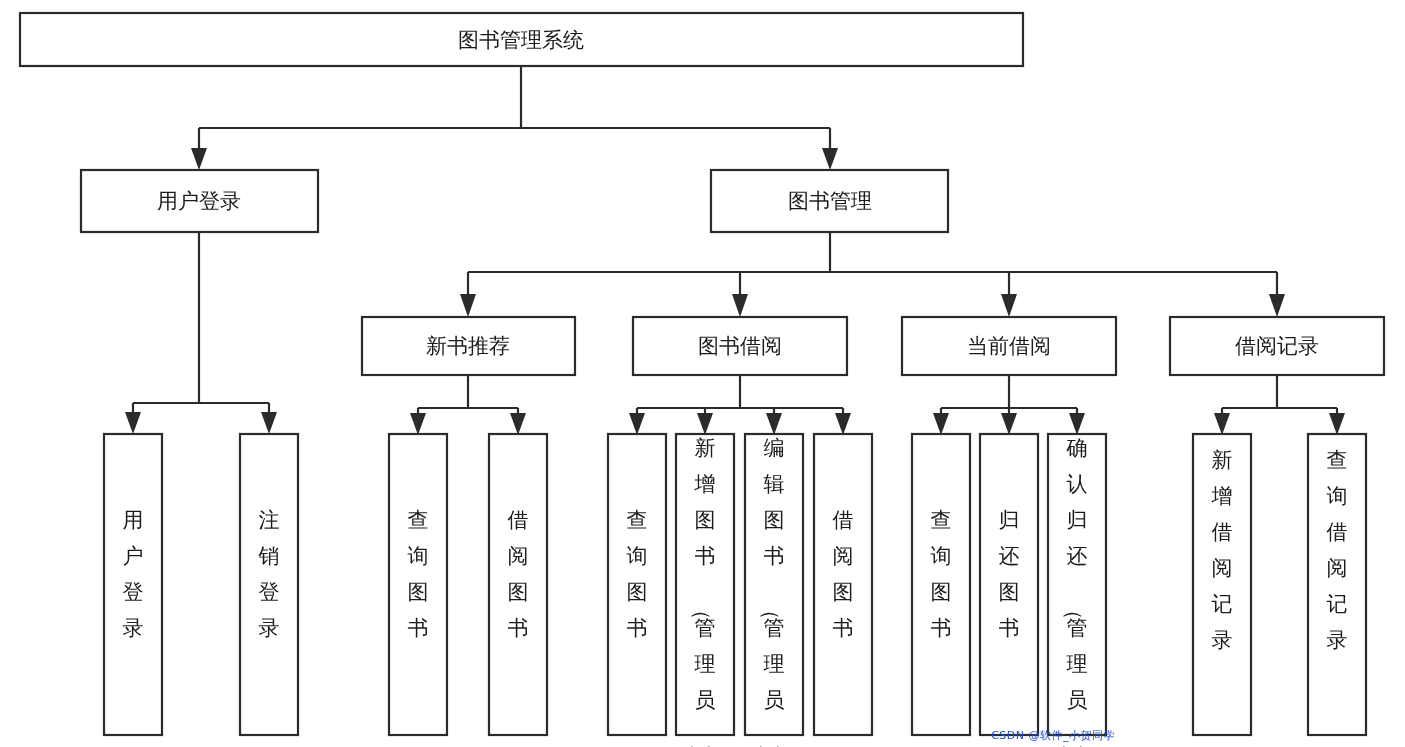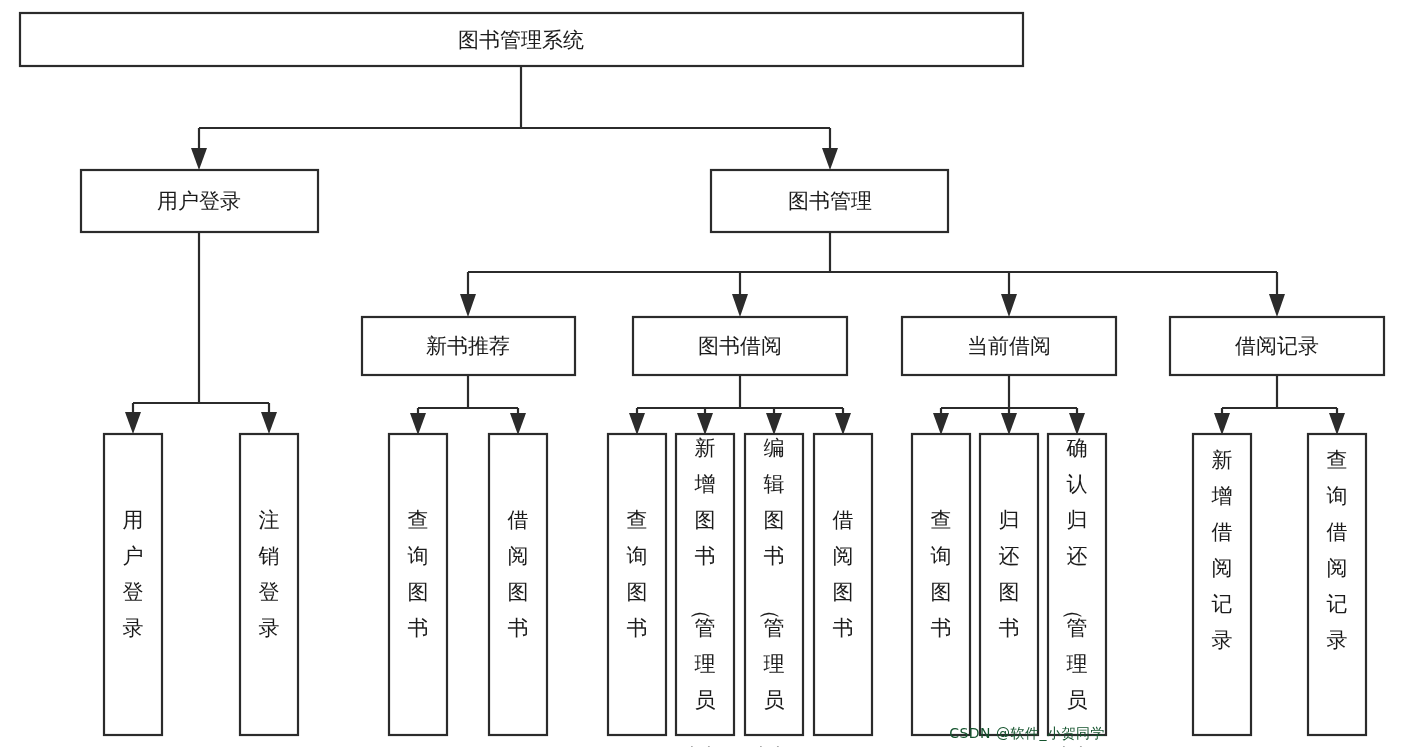--- a/index.html
+++ b/index.html
@@ -12,20 +12,21 @@
     width: 1405px;
     height: 747px;
     font-family: "DejaVu Sans", "Liberation Sans", sans-serif;
     overflow: hidden;
   }
   #diagram-root {
     position: relative;
     width: 1115px;
     height: 747px;
     background: #ffffff;
+    padding-left: 10px;
   }
   svg.diagram-canvas {
     position: absolute;
     top: 0;
     left: 0;
     width: 1405px;
     height: 747px;
     display: block;
   }
   .node-box {
@@ -54,22 +55,22 @@
   }
   .arrow-head {
     fill: #2b2b2b;
     stroke: none;
   }
   .watermark {
     position: absolute;
     right: 10px;
     bottom: 4px;
     font-family: "DejaVu Sans", "Liberation Sans", sans-serif;
-    font-size: 14px;
-    color: #14532d;
+    font-size: 11px;
+    color: #1d4ed8;
     letter-spacing: 0.5px;
     white-space: nowrap;
     user-select: none;
   }
 </style>
 </head>
 <body>
 
 <div id="diagram-root">
 

